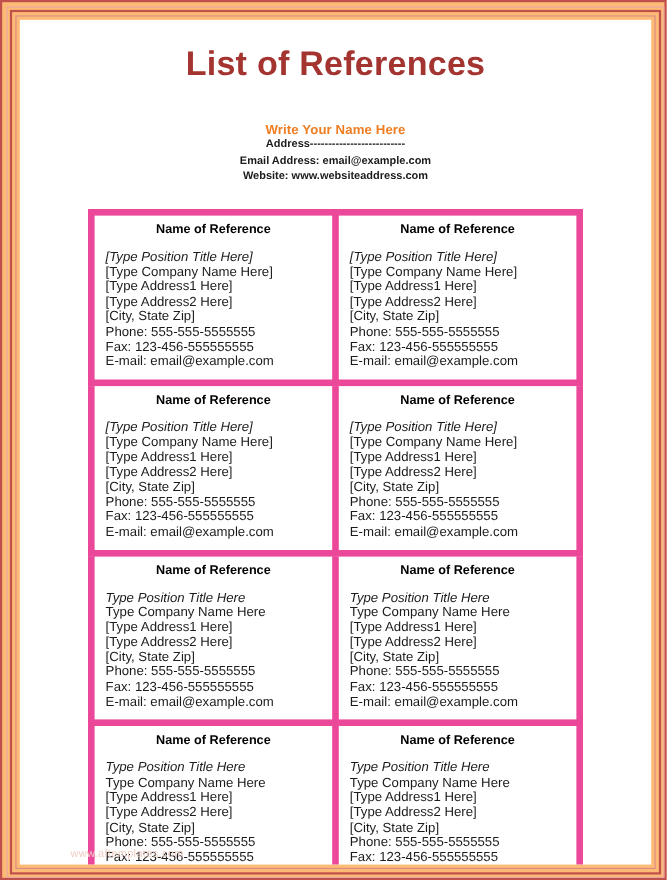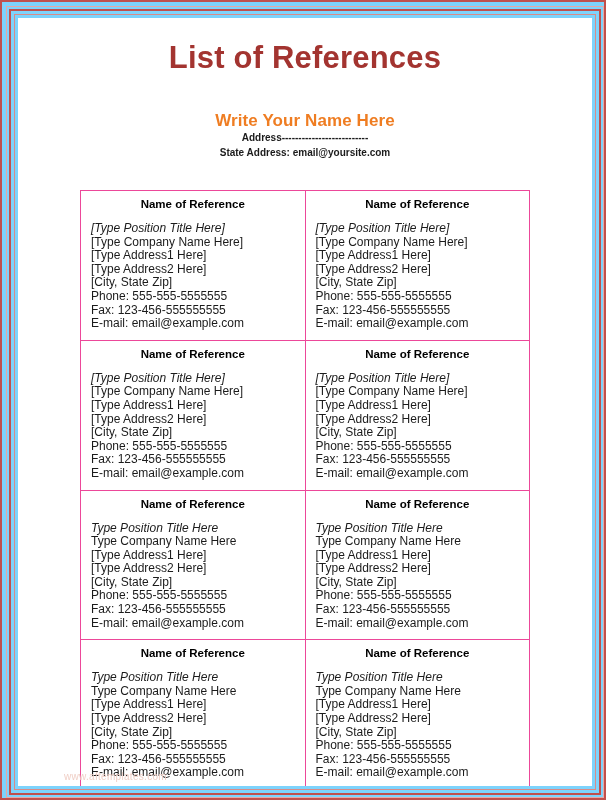--- a/index.html
+++ b/index.html
@@ -10,21 +10,21 @@
     background: #ffffff;
     font-family: "Liberation Sans", sans-serif;
   }
 
   
   .page-frame {
     position: absolute;
     left: 0; top: 0;
     width: 606px; height: 800px;
     border: 2px solid #c0504d;
-    background: #7dd3fc;
+    background: #fdba74;
   }
   .page-frame-2 {
     position: absolute;
     left: 4px; top: 4px;
     width: 598px; height: 792px;
     border: 1px solid #e8a7a5;
   }
   .page-frame-3 {
     position: absolute;
     left: 7px; top: 7px;
@@ -55,21 +55,21 @@
     letter-spacing: 0.2px;
     margin-top: 22px;
   }
 
   .owner-block {
     text-align: center;
     margin-top: 35px;
   }
   .owner-name {
     color: #ef7d22;
-    font-size: 17px;
+    font-size: 12px;
     font-weight: bold;
     letter-spacing: 0.1px;
   }
   .owner-line {
     color: #1b1b1b;
     font-size: 10px;
     line-height: 14.5px;
     white-space: pre;
     font-weight: bold;
   }
@@ -78,21 +78,21 @@
   .ref-table {
     position: absolute;
     left: 62px;
     top: 172px;
     width: 450px;
     border-collapse: collapse;
     table-layout: fixed;
   }
   .ref-table td {
     width: 50%;
-    border: 1px solid #ec4899;
+    border: 6px solid #ec4899;
     vertical-align: top;
     padding: 7px 10px 9px 10px;
     height: 142px;
   }
 
   .cell-heading {
     text-align: center;
     font-size: 11.5px;
     font-weight: bold;
     color: #000000;
@@ -123,21 +123,22 @@
   <div class="page-frame-3"></div>
   <div class="page-frame-4"></div>
 
   <div class="page-inner">
 
     <div class="doc-title">List of References</div>
 
     <div class="owner-block">
       <div class="owner-name">Write Your Name Here</div>
       <div class="owner-line">Address--------------------------</div>
-      <div class="owner-line">State Address: email@yoursite.com</div>
+      <div class="owner-line">Email Address: email@example.com</div>
+      <div class="owner-line">Website: www.websiteaddress.com</div>
     </div>
 
     <table class="ref-table">
       <tbody id="ref-body">
           <tr>
             <td>
               <div class="cell-heading">Name of Reference</div>
               <div class="cell-lines">
                 <div class="pos-title">[Type Position Title Here]</div>
                 <div>[Type Company Name Here]</div>

